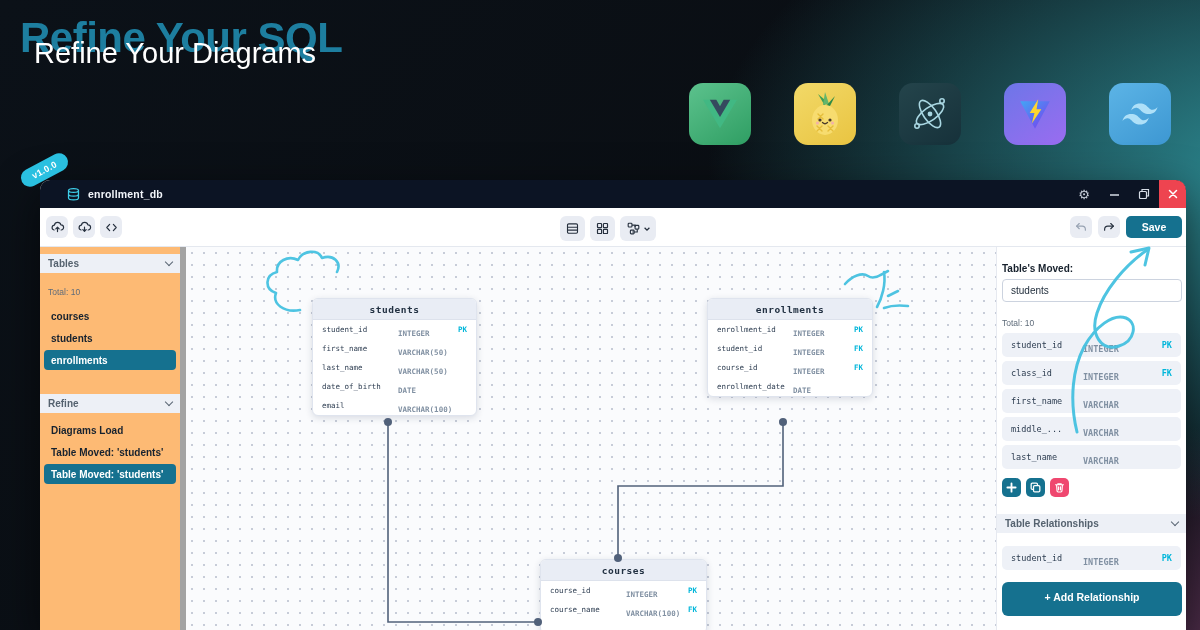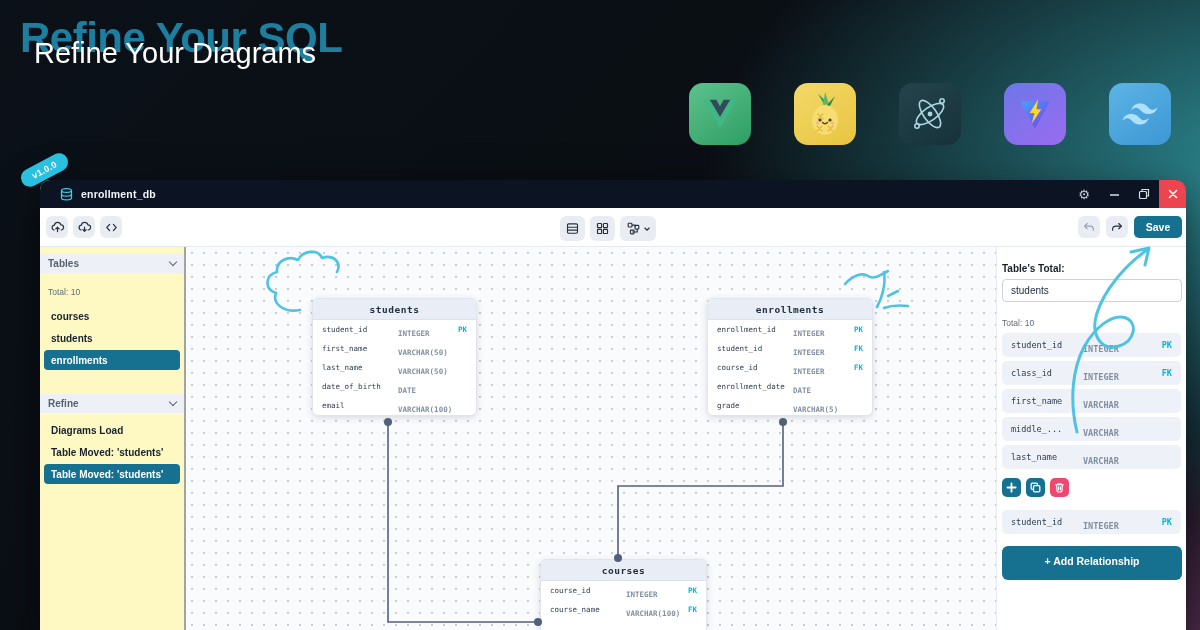--- a/index.html
+++ b/index.html
@@ -28,44 +28,44 @@
   .tile-vite { background:linear-gradient(145deg,#6d76e8,#9a6cf0); }
   .tile-tailwind { background:linear-gradient(145deg,#5cb4e6,#3d97d2); }
 
   
   .window { position:absolute; left:40px; top:180px; width:1146px; height:450px;
     border-radius:10px 10px 0 0; overflow:hidden; background:#fff; z-index:10;
     box-shadow:0 14px 44px rgba(0,0,0,.55); }
 
   .titlebar { position:absolute; left:0; top:0; width:100%; height:28px; background:#0c1424;
     display:flex; align-items:center; }
-  .tb-left { display:flex; align-items:center; gap:7px; padding-left:19px; }
+  .tb-left { display:flex; align-items:center; gap:7px; padding-left:26px; }
   .tb-title { color:#f2f5fa; font-size:10.5px; font-weight:bold; letter-spacing:.2px; }
   .tb-right { margin-left:auto; display:flex; align-items:center; height:100%; }
   .tb-btn { width:30px; height:100%; display:flex; align-items:center; justify-content:center; color:#c3cad6; }
   .gear { font-size:13px; line-height:1; font-family:"DejaVu Sans", sans-serif; }
   .close-btn { width:27px; background:#ee4450; border-radius:0 10px 0 0; }
 
   .toolbar { position:absolute; left:0; top:28px; width:100%; height:39px; background:#ffffff;
     border-bottom:1px solid #e4e8ef; display:flex; align-items:center; }
   .icon-btn { width:22px; height:22px; background:#e9ecf3; border-radius:6px; display:flex;
     align-items:center; justify-content:center; color:#27313f; }
   .tbar-left { display:flex; gap:5px; margin-left:6px; }
   .tbar-center { position:absolute; left:520px; top:8px; display:flex; gap:5px; }
   .tbar-center .icon-btn { width:25px; height:25px; }
   .icon-btn.wide { width:36px; gap:2px; }
   .tbar-right { margin-left:auto; display:flex; gap:6px; align-items:center; margin-right:4px; }
   .undo { color:#97a2b2; }
-  .save-btn { width:48px; height:22px; background:#15718f; color:#fff; font-size:10.5px;
+  .save-btn { width:56px; height:22px; background:#15718f; color:#fff; font-size:10.5px;
     font-weight:bold; border:none; border-radius:5px; display:flex; align-items:center; justify-content:center; }
 
   .main { position:absolute; left:0; top:67px; width:100%; height:383px; display:flex; }
 
   
-  .left-panel { width:146px; height:100%; background:#fef9c3; border-right:2px solid #a3a3a3; flex:none; }
+  .left-panel { width:146px; height:100%; background:#fdba74; border-right:6px solid #a3a3a3; flex:none; }
   .section-band { height:19px; background:#edf0f6; display:flex; align-items:center;
     padding:0 8px; color:#55626f; font-size:10px; font-weight:bold; }
   .band-tables { margin-top:7px; }
   .chev { width:6px; height:6px; border-right:1.6px solid #5a6673; border-bottom:1.6px solid #5a6673;
     transform:rotate(45deg); margin-left:auto; margin-top:-3px; }
   .total-txt { font-size:8.5px; color:#5f6c7a; padding-left:8px; margin-top:14px; height:12px; }
   .side-list { margin-top:6px; }
   .side-item { height:22px; display:flex; align-items:center; padding:0 7px; margin:0 4px;
     font-size:10px; font-weight:bold; color:#16222f; border-radius:4px; }
   .side-item.sel { background:#15718f; color:#fff; height:20px; margin:1px 4px; }
@@ -361,44 +361,39 @@
             <div class="erow">
               <span class="f-name">course_id</span>
               <span class="f-type">INTEGER</span>
               <span class="f-key">FK</span>
             </div>
             <div class="erow">
               <span class="f-name">enrollment_date</span>
               <span class="f-type">DATE</span>
               <span class="f-key"></span>
             </div>
-            <div class="erow">
-              <span class="f-name">grade</span>
-              <span class="f-type">VARCHAR(5)</span>
-              <span class="f-key"></span>
-            </div>
           </div>
           <div class="entity" style="left: 354px; top: 312px; width: 167px;">
             <div class="entity-h">courses</div>
             <div class="erow">
               <span class="f-name">course_id</span>
               <span class="f-type">INTEGER</span>
               <span class="f-key">PK</span>
             </div>
             <div class="erow">
               <span class="f-name">course_name</span>
               <span class="f-type">VARCHAR(100)</span>
               <span class="f-key">FK</span>
             </div>
             <div class="erow-pad"></div>
           </div>
         </div>
 
       <aside class="right-panel">
-        <div class="name-label">Table's Total:</div>
+        <div class="name-label">Table's Moved:</div>
         <input class="name-input" type="text" value="students" style="">
         <div class="rp-total">Total: 10</div>
         <div class="chip-list">
             <div class="chip">
               <span class="f-name">student_id</span>
               <span class="f-type">INTEGER</span>
               <span class="f-key">PK</span>
             </div>
             <div class="chip">
               <span class="f-name">class_id</span>
@@ -432,20 +427,24 @@
               <rect x="4.5" y="4.5" width="8" height="8" rx="1.5"></rect>
               <path d="M9.5 4.5 V3 a1.5 1.5 0 0 0 -1.5 -1.5 H3 A1.5 1.5 0 0 0 1.5 3 v5 A1.5 1.5 0 0 0 3 9.5 h1.5"></path>
             </svg>
           </button>
           <button class="sq-btn sq-pink">
             <svg width="11" height="11" viewBox="0 0 14 14" fill="none" stroke="#fff" stroke-width="1.5" stroke-linecap="round">
               <path d="M2 3.5 h10 M5 3.5 V2.2 h4 v1.3 M3.3 3.5 l.6 8 a1.3 1.3 0 0 0 1.3 1.2 h3.6 a1.3 1.3 0 0 0 1.3 -1.2 l.6 -8 M5.8 6 v4 M8.2 6 v4"></path>
             </svg>
           </button>
         </div>
+        <div class="section-band band2">
+          <span>Table Relationships</span>
+          <span class="chev"></span>
+        </div>
         <div class="rel-chips">
             <div class="chip">
               <span class="f-name">student_id</span>
               <span class="f-type">INTEGER</span>
               <span class="f-key">PK</span>
             </div>
           </div>
         <button class="add-rel-btn">+ Add Relationship</button>
       </aside>
 

